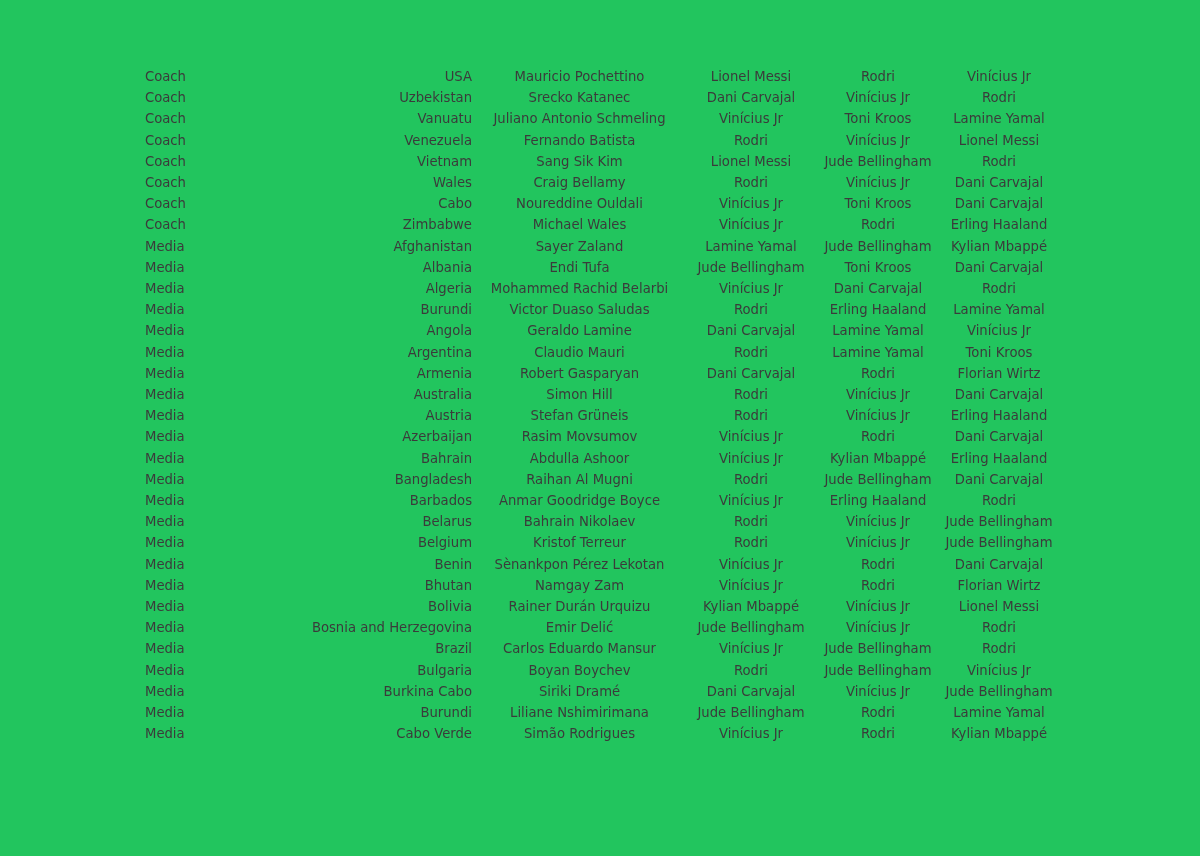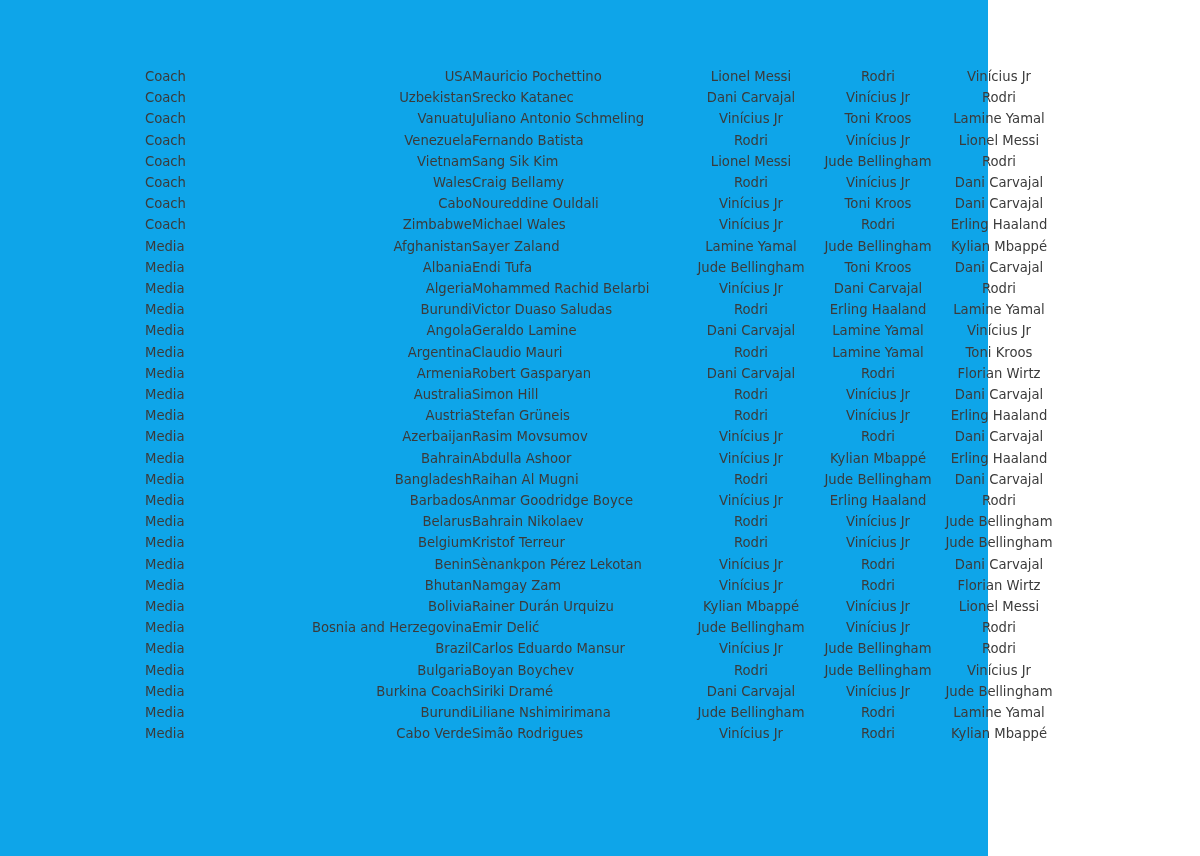--- a/index.html
+++ b/index.html
@@ -10,23 +10,23 @@
   }
   body {
     width: 1200px;
     height: 856px;
     font-family: "DejaVu Sans", sans-serif;
     color: #3b3b3b;
     overflow: hidden;
   }
   #page {
     position: relative;
-    width: 988px;
+    width: 1200px;
     height: 856px;
-    background: #0ea5e9;
+    background: #22c55e;
   }
   #vote-table {
     position: absolute;
     left: 145px;
     top: 66px;
     width: 912px;
     border-collapse: collapse;
     table-layout: fixed;
   }
   #vote-table td {
@@ -34,21 +34,21 @@
     line-height: 21.2px;
     height: 21.2px;
     padding: 0;
     white-space: nowrap;
     color: #3b3b3b;
     font-weight: 400;
   }
   
   td.col-role   { width: 82px;  text-align: left;   }
   td.col-assoc  { width: 245px; text-align: right; }
-  td.col-voter  { width: 215px; text-align: left; }
+  td.col-voter  { width: 215px; text-align: center; }
   td.col-first  { width: 128px; text-align: center; }
   td.col-second { width: 126px; text-align: center; }
   td.col-third  { width: 116px; text-align: center; }
 </style>
 </head>
 <body>
 
 <div id="page">
   <table id="vote-table">
     <tbody id="vote-table-body">
@@ -279,21 +279,21 @@
         <tr>
           <td class="col-role">Media</td>
           <td class="col-assoc">Bulgaria</td>
           <td class="col-voter">Boyan Boychev</td>
           <td class="col-first">Rodri</td>
           <td class="col-second">Jude Bellingham</td>
           <td class="col-third">Vinícius Jr</td>
         </tr>
         <tr>
           <td class="col-role">Media</td>
-          <td class="col-assoc">Burkina Coach</td>
+          <td class="col-assoc">Burkina Cabo</td>
           <td class="col-voter">Siriki Dramé</td>
           <td class="col-first">Dani Carvajal</td>
           <td class="col-second">Vinícius Jr</td>
           <td class="col-third">Jude Bellingham</td>
         </tr>
         <tr>
           <td class="col-role">Media</td>
           <td class="col-assoc">Burundi</td>
           <td class="col-voter">Liliane Nshimirimana</td>
           <td class="col-first">Jude Bellingham</td>

